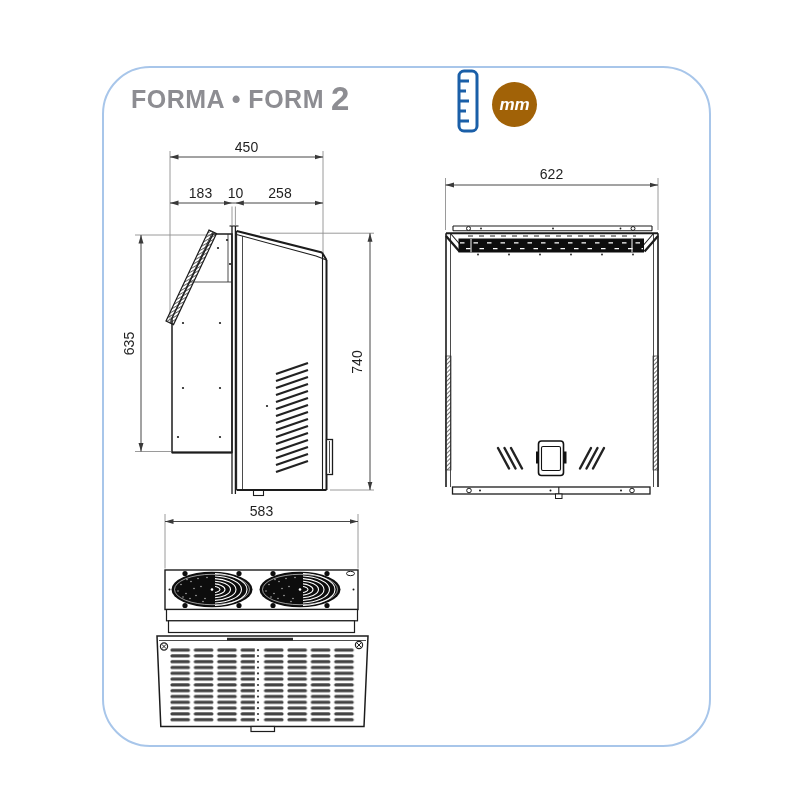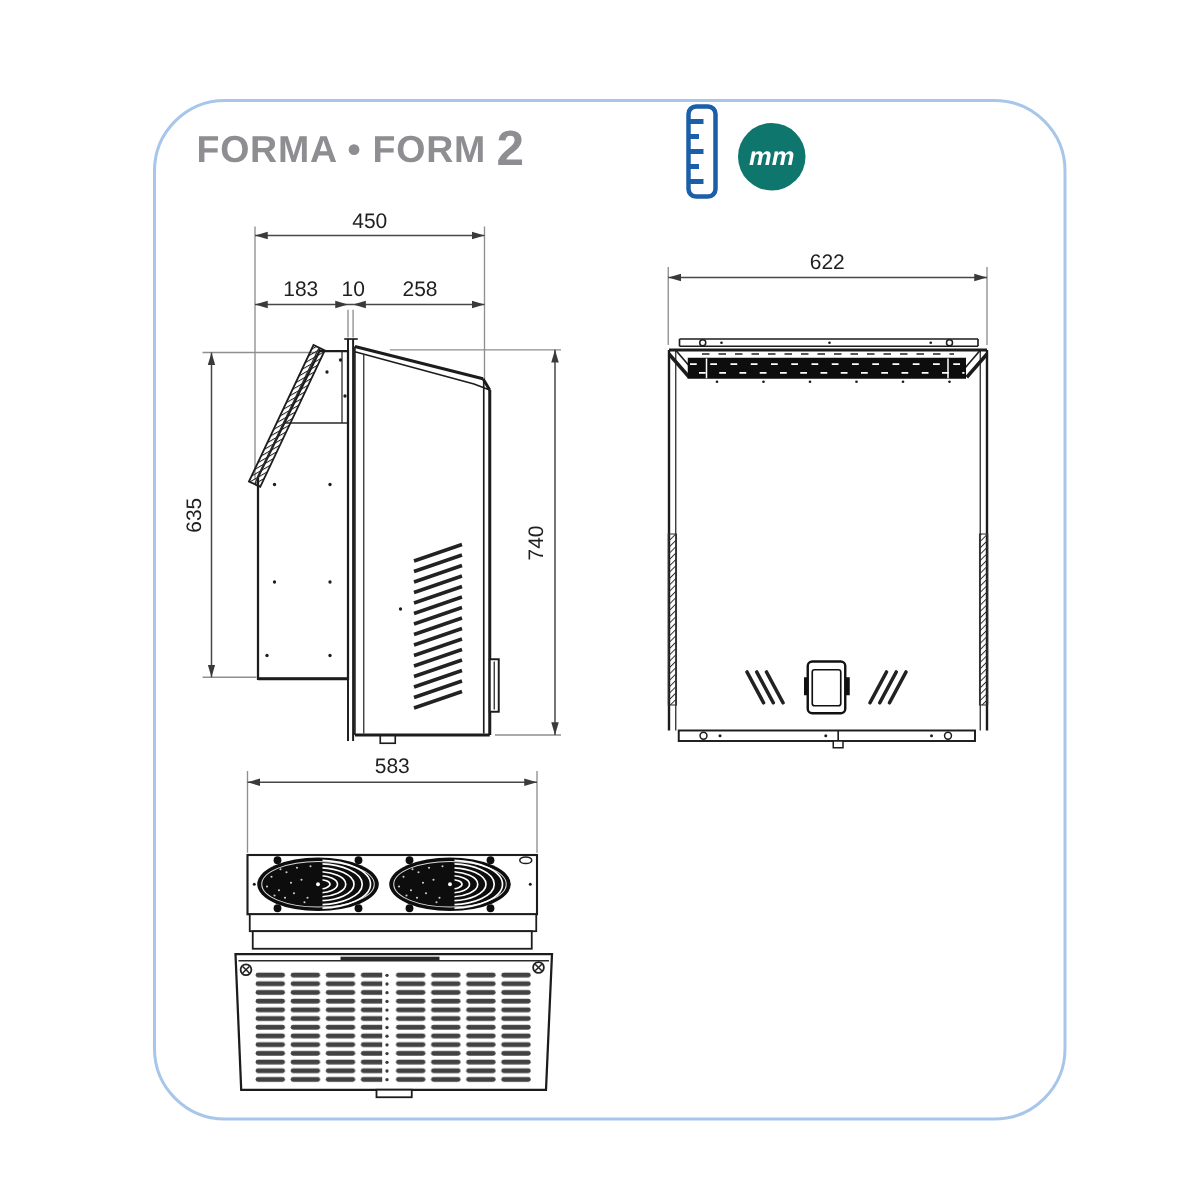--- a/index.html
+++ b/index.html
@@ -5,21 +5,21 @@
   html,body{margin:0;padding:0;background:#fff;}
   .canvas{position:relative;width:776px;height:800px;background:#fff;overflow:hidden;
           font-family:"Liberation Sans",sans-serif;}
   .frame{position:absolute;left:102px;top:66px;width:605px;height:677px;
          border:2px solid #a8c6ea;border-radius:48px;}
   .title{position:absolute;left:131px;top:80px;color:#8d8d92;white-space:nowrap;}
   .title .main{font-size:25px;font-weight:bold;letter-spacing:.5px;}
   .title .num{font-size:33px;font-weight:bold;margin-left:7px;vertical-align:-2px;}
   .ruler-wrap{position:absolute;left:457px;top:69px;width:22px;height:64px;}
   .mm-badge{position:absolute;left:492px;top:82px;width:45px;height:45px;border-radius:50%;
-            background:#0f766e;color:#fff;display:flex;align-items:center;justify-content:center;
+            background:#a16207;color:#fff;display:flex;align-items:center;justify-content:center;
             font-style:italic;font-weight:bold;font-size:17px;}
   .drawing{position:absolute;left:0;top:0;}
   
   .o  {stroke:#1c1c1c;stroke-width:1.5;fill:#fff;}
   .l1 {stroke:#1c1c1c;stroke-width:1.1;fill:none;}
   .l2 {stroke:#1c1c1c;stroke-width:2;fill:none;}
   .l08{stroke:#2a2a2a;stroke-width:.85;fill:none;}
   .ext{stroke:#8f8f8f;stroke-width:.9;fill:none;}
   .dimln{stroke:#474747;stroke-width:1;fill:none;}
   .dimtxt{font:14px "Liberation Sans",sans-serif;fill:#1f1f1f;text-anchor:middle;}

